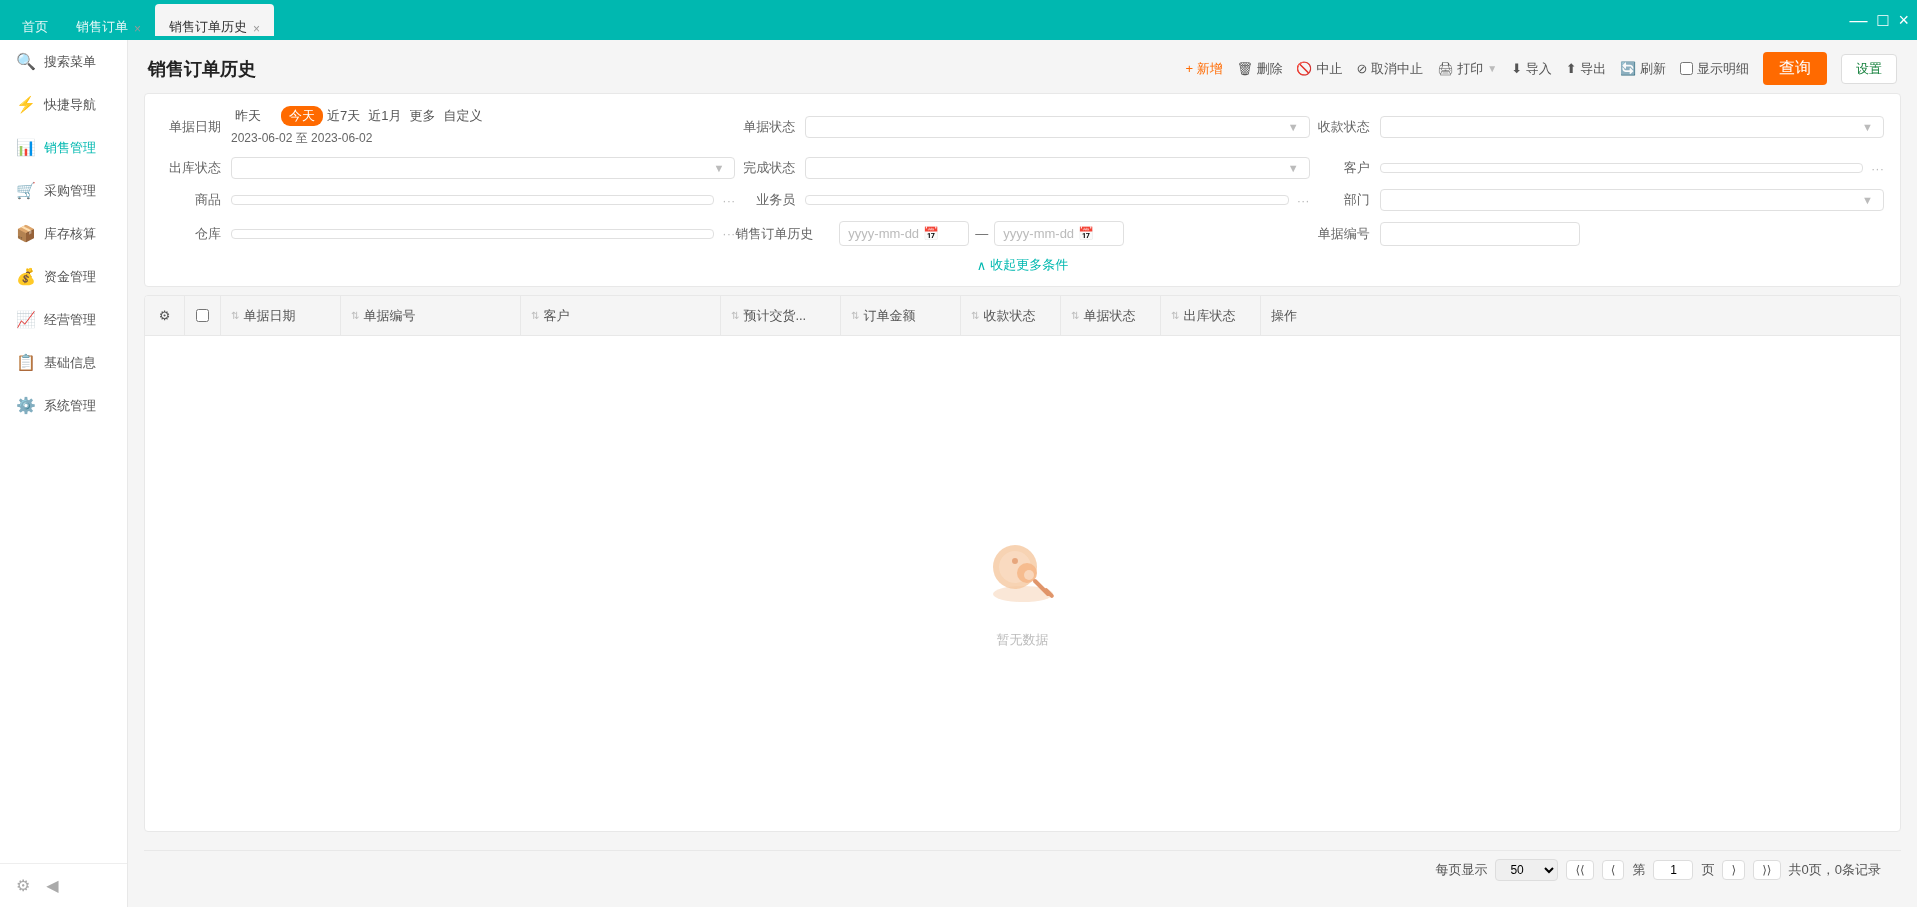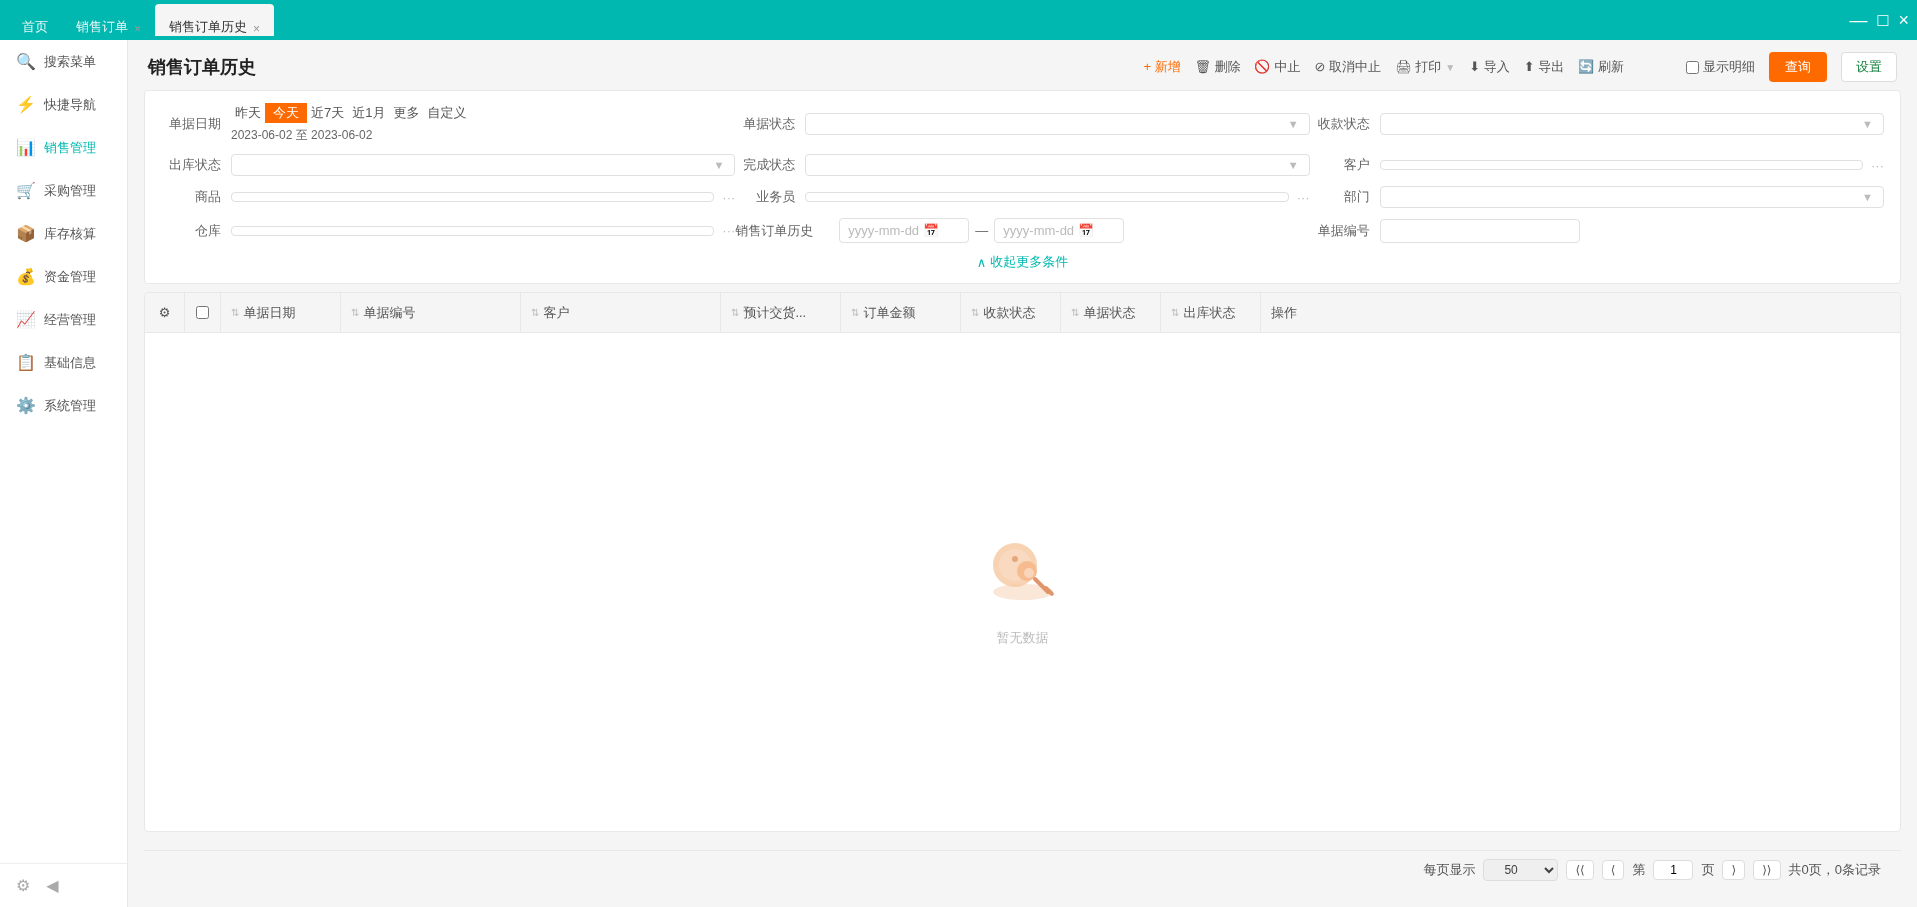--- a/index.html
+++ b/index.html
@@ -115,32 +115,32 @@
       font-size: 13px;
       white-space: nowrap;
     }
     .btn-query {
       background: #ff6a00;
       color: #fff;
       border: none;
       border-radius: 4px;
       padding: 6px 16px;
       cursor: pointer;
-      font-size: 13px;
+      font-size: 16px;
     }
     .btn-setting {
       background: #fff;
       color: #15803d;
       border: 1px solid #ddd;
       border-radius: 4px;
       padding: 5px 14px;
       cursor: pointer;
       font-size: 13px;
     }
-    .checkbox-label { display: flex; align-items: center; gap: 4px; color: #555; cursor: pointer; margin-left: 48px; }
+    .checkbox-label { display: flex; align-items: center; gap: 4px; color: #555; cursor: pointer; }
 
     
     .filter-section {
       background: #fff;
       margin: 0 16px 8px 16px;
       border-radius: 4px;
       padding: 12px 16px;
       border: 1px solid #e8e8e8;
     }
     .filter-row {
@@ -164,22 +164,23 @@
       font-size: 12px;
     }
     .date-shortcut {
       color: #555;
       cursor: pointer;
       padding: 1px 4px;
     }
     .date-shortcut.active {
       background: #ff6a00;
       color: #fff;
-      border-radius: 0;
+      border-radius: 9px;
       padding: 1px 8px;
+      margin-left: 16px;
     }
     .date-range {
       color: #666;
       font-size: 12px;
     }
     .filter-select {
       flex: 1;
       display: flex;
       align-items: center;
       justify-content: space-between;
@@ -321,24 +322,24 @@
       border-top: 1px solid #e8e8e8;
       gap: 8px;
       color: #555;
       font-size: 12px;
       flex-shrink: 0;
       margin: 18px 16px;
     }
     .page-size-select {
       border: 1px solid #ddd;
       border-radius: 4px;
-      padding: 2px 16px;
-      font-size: 12px;
-      cursor: pointer;
-      color: #404040;
+      padding: 2px 10px;
+      font-size: 12px;
+      cursor: pointer;
+      color: #000000;
     }
     .page-nav-btn {
       border: 1px solid #ddd;
       border-radius: 4px;
       padding: 2px 8px;
       cursor: pointer;
       color: #555;
       background: #fff;
       font-size: 12px;
     }

